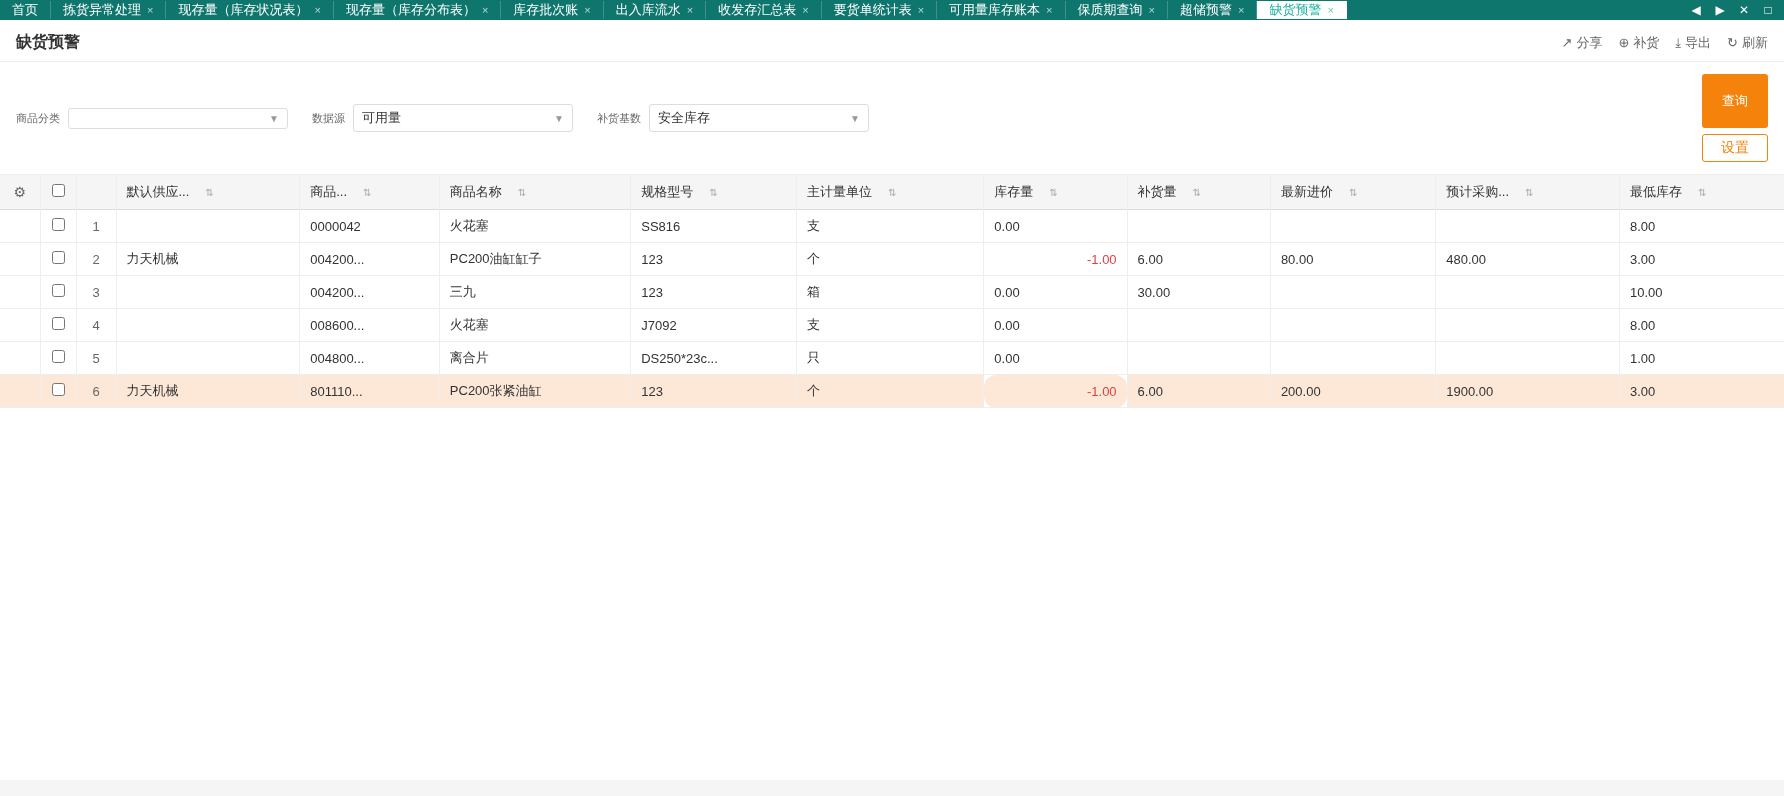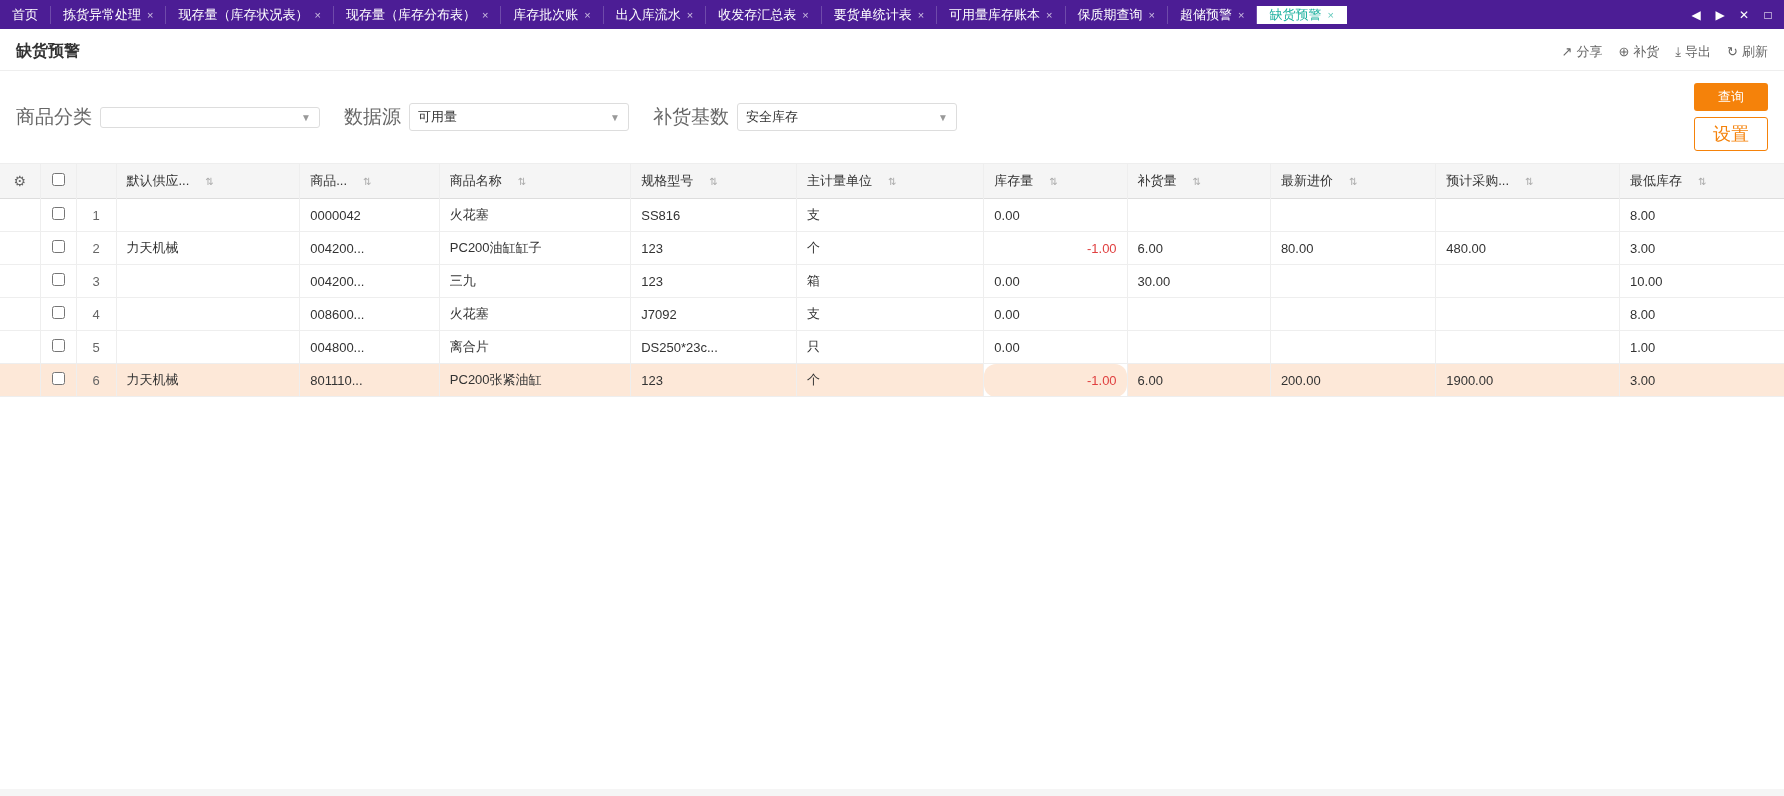--- a/index.html
+++ b/index.html
@@ -2,22 +2,22 @@
 <html><head>
   <meta charset="utf-8">
   <style>
     * { box-sizing: border-box; margin: 0; padding: 0; font-family: 'Microsoft YaHei', Arial, sans-serif; font-size: 13px; }
     body { background: #f5f5f5; overflow: hidden; }
 
     
     .tab-bar {
       display: flex;
       align-items: center;
-      background: #4c1d95;
-      height: 29px;
+      background: #0f766e;
+      height: 20px;
       overflow: hidden;
     }
     .tab-item {
       display: flex;
       align-items: center;
       padding: 0 12px;
       height: 100%;
       color: white;
       white-space: nowrap;
       cursor: pointer;
@@ -93,21 +93,21 @@
       gap: 24px;
       border-bottom: 1px solid #eee;
     }
     .filter-group {
       display: flex;
       align-items: center;
       gap: 8px;
     }
     .filter-label {
       color: #666;
-      font-size: 19px;
+      font-size: 11px;
       white-space: nowrap;
     }
     .filter-select {
       display: flex;
       align-items: center;
       border: 1px solid #ddd;
       border-radius: 3px;
       padding: 4px 8px;
       min-width: 160px;
       cursor: pointer;
@@ -128,32 +128,32 @@
       margin-left: auto;
       display: flex;
       flex-direction: column;
       gap: 6px;
     }
     .btn-query {
       background: #f5820a;
       color: white;
       border: none;
       border-radius: 3px;
-      padding: 5px 18px;
+      padding: 18px 18px;
       cursor: pointer;
       font-size: 13px;
     }
     .btn-settings {
       background: white;
       color: #f5820a;
       border: 1px solid #f5820a;
       border-radius: 3px;
       padding: 4px 18px;
       cursor: pointer;
-      font-size: 18px;
+      font-size: 14px;
     }
 
     
     .table-container {
       flex: 1;
       overflow: auto;
       padding: 0 0;
     }
     table {
       width: 100%;

